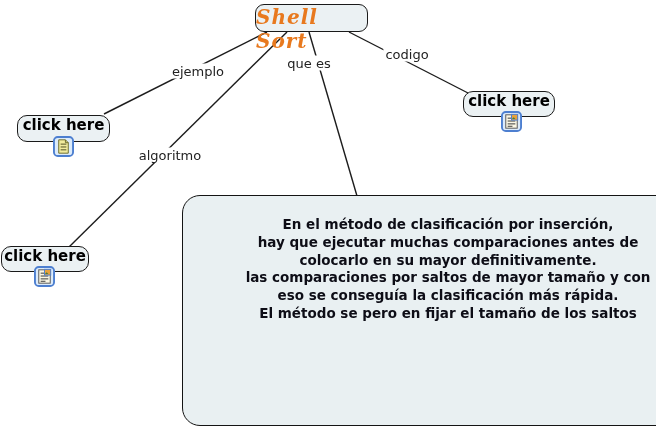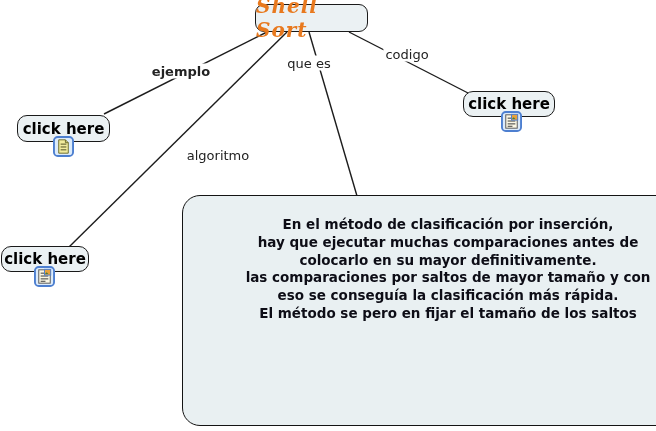--- a/index.html
+++ b/index.html
@@ -26,21 +26,21 @@
     stroke: #1c1c1c;
     stroke-width: 1.4;
   }
   .concept {
     position: absolute;
     box-sizing: border-box;
     background: #ebf1f3;
     border: 1.6px solid #1a1a1a;
     border-radius: 10px;
     display: flex;
-    align-items: center;
+    align-items: flex-start;
     justify-content: center;
     font-weight: bold;
     font-size: 15px;
     color: #000000;
     z-index: 2;
   }
   .concept.root {
     left: 255px; top: 4px; width: 113px; height: 28px;
     border-radius: 9px;
     font-family: "DejaVu Serif", "Liberation Serif", serif;
@@ -66,24 +66,24 @@
   .link-label {
     position: absolute;
     transform: translate(-50%, -50%);
     background: #ffffff;
     padding: 0 2px;
     font-size: 13px;
     color: #222222;
     white-space: nowrap;
     z-index: 1;
   }
-  .label-ejemplo   { left: 181px; top: 71px; font-weight: bold; }
+  .label-ejemplo   { left: 198px; top: 71px; }
   .label-que-es    { left: 309px; top: 63px; text-align: right; }
   .label-codigo    { left: 407px; top: 54px; }
-  .label-algoritmo { left: 170px; top: 155px; margin-left: 48px; }
+  .label-algoritmo { left: 170px; top: 155px; }
   .description {
     position: absolute;
     box-sizing: border-box;
     left: 182px; top: 195px;
     width: 532px; height: 231px;
     background: #e9f0f2;
     border: 1.7px solid #141414;
     border-radius: 18px;
     padding-top: 20px;
     text-align: center;

